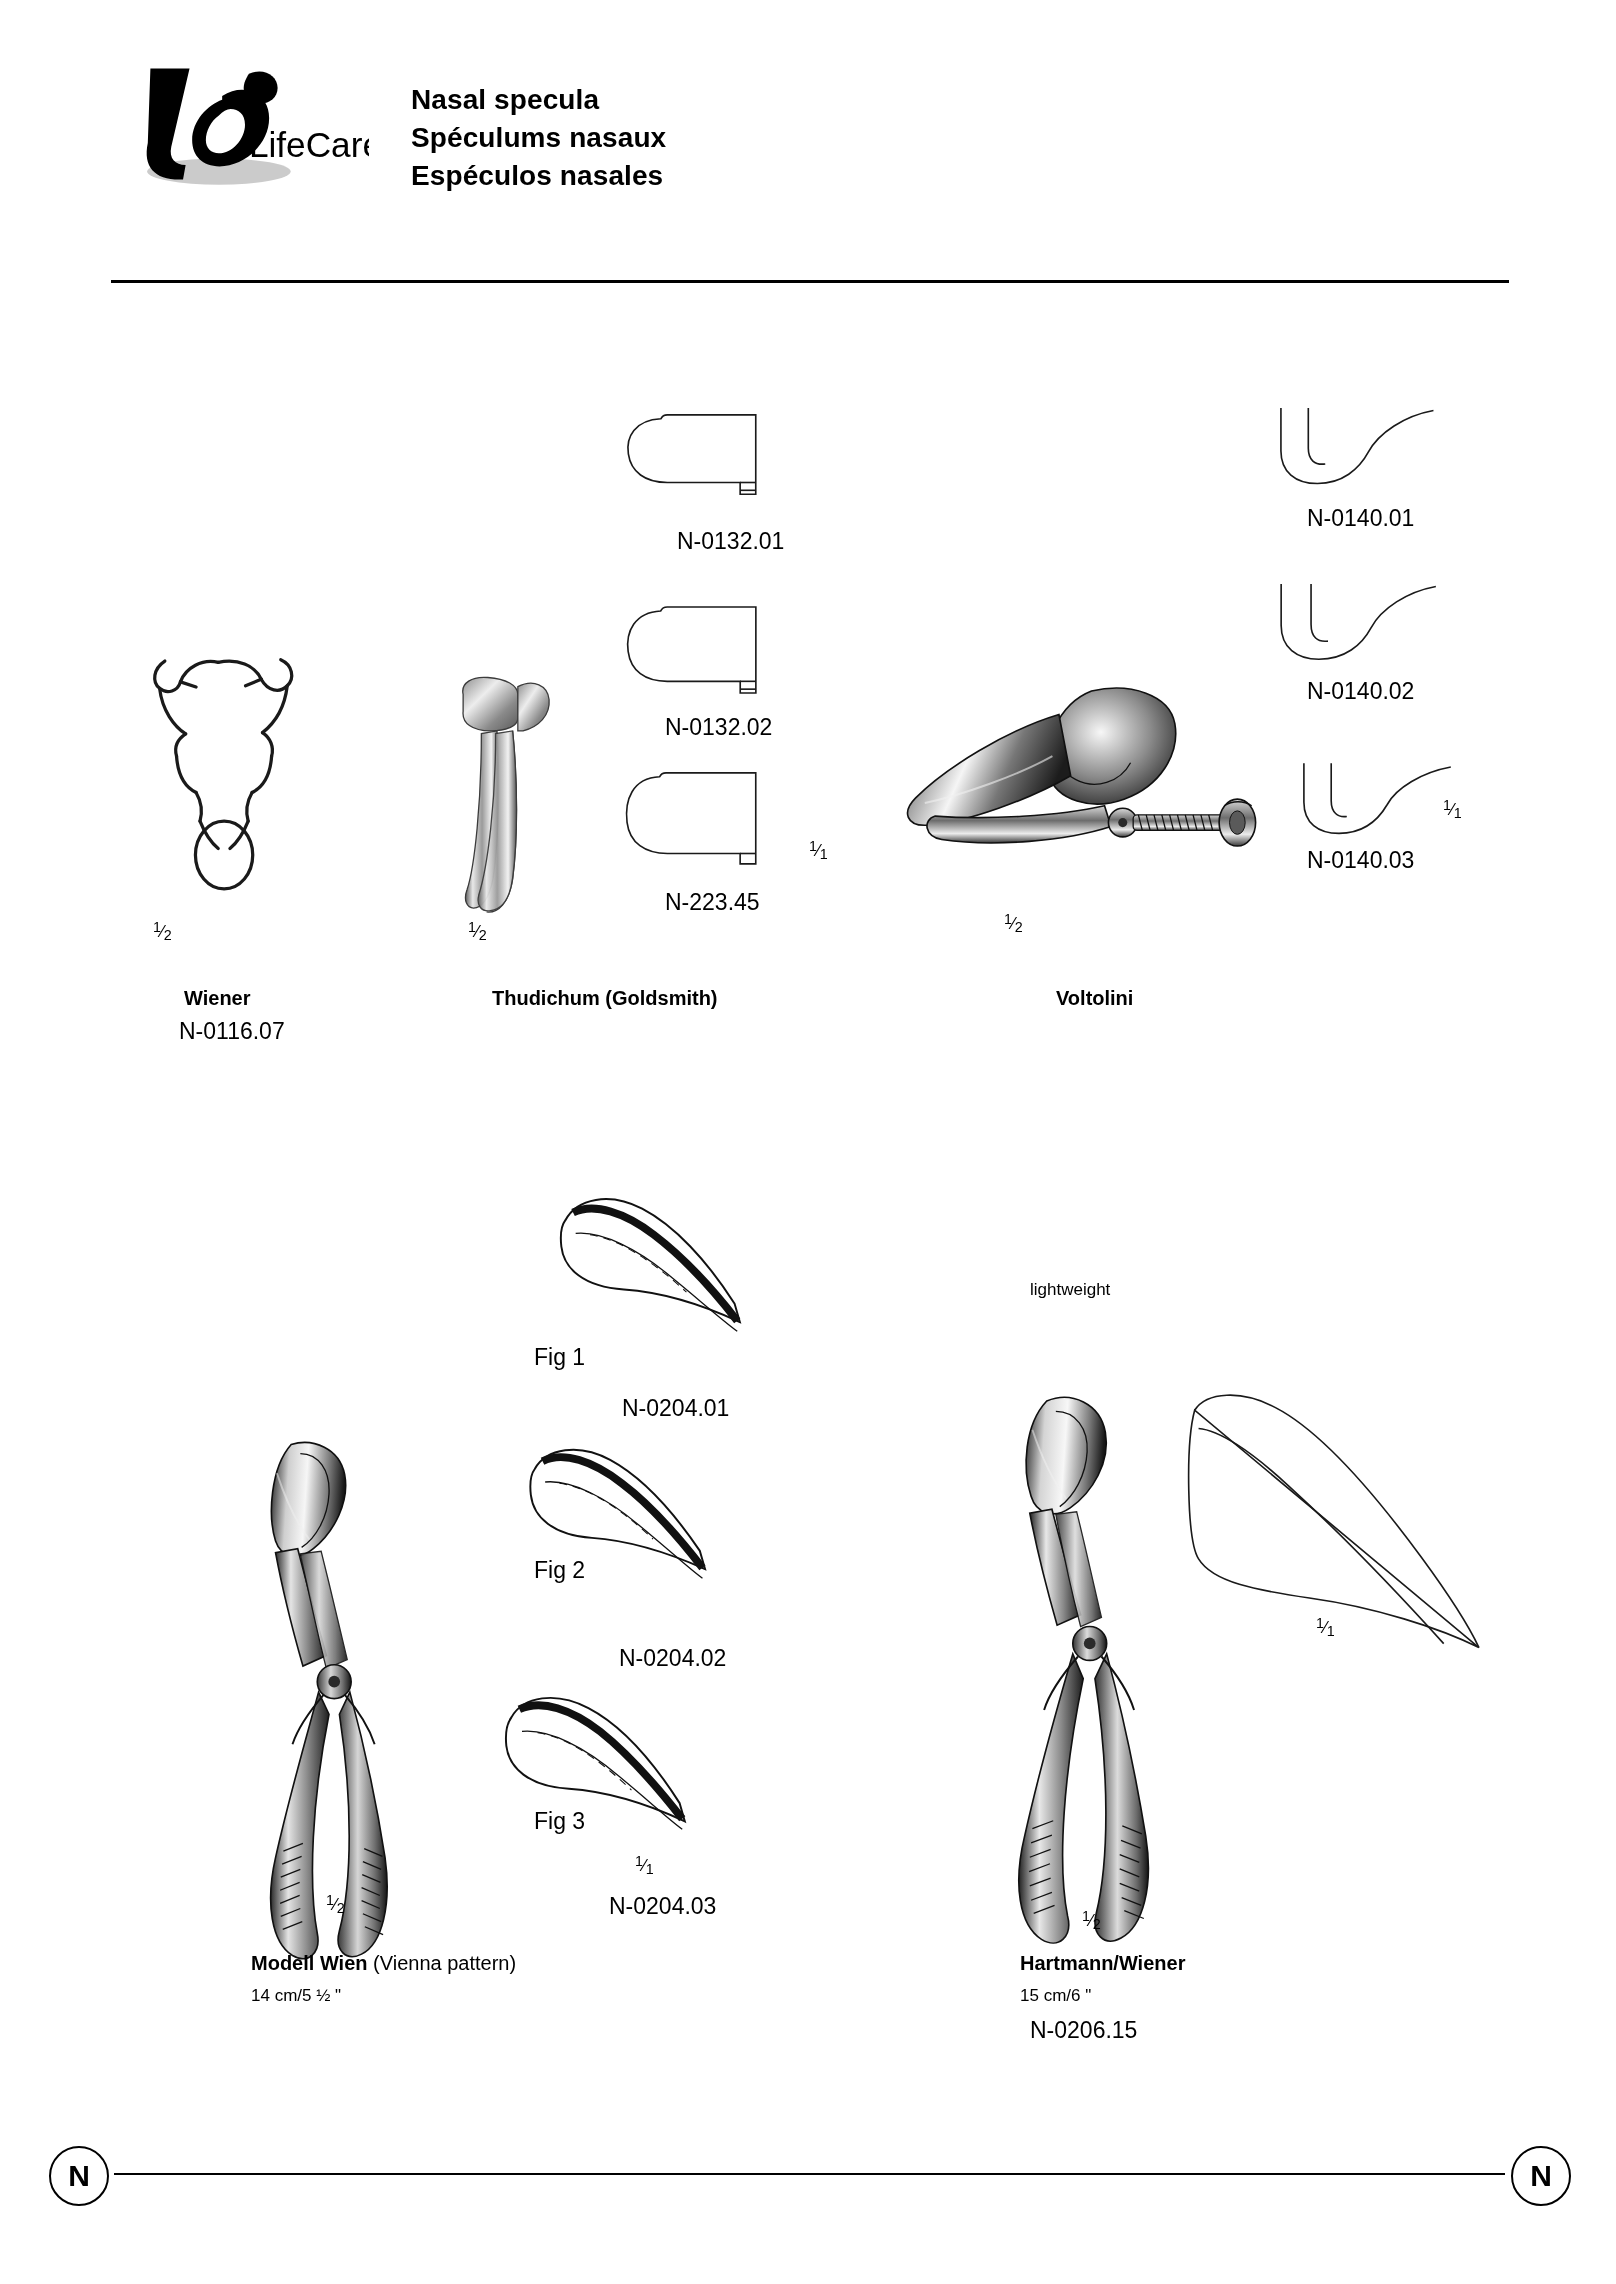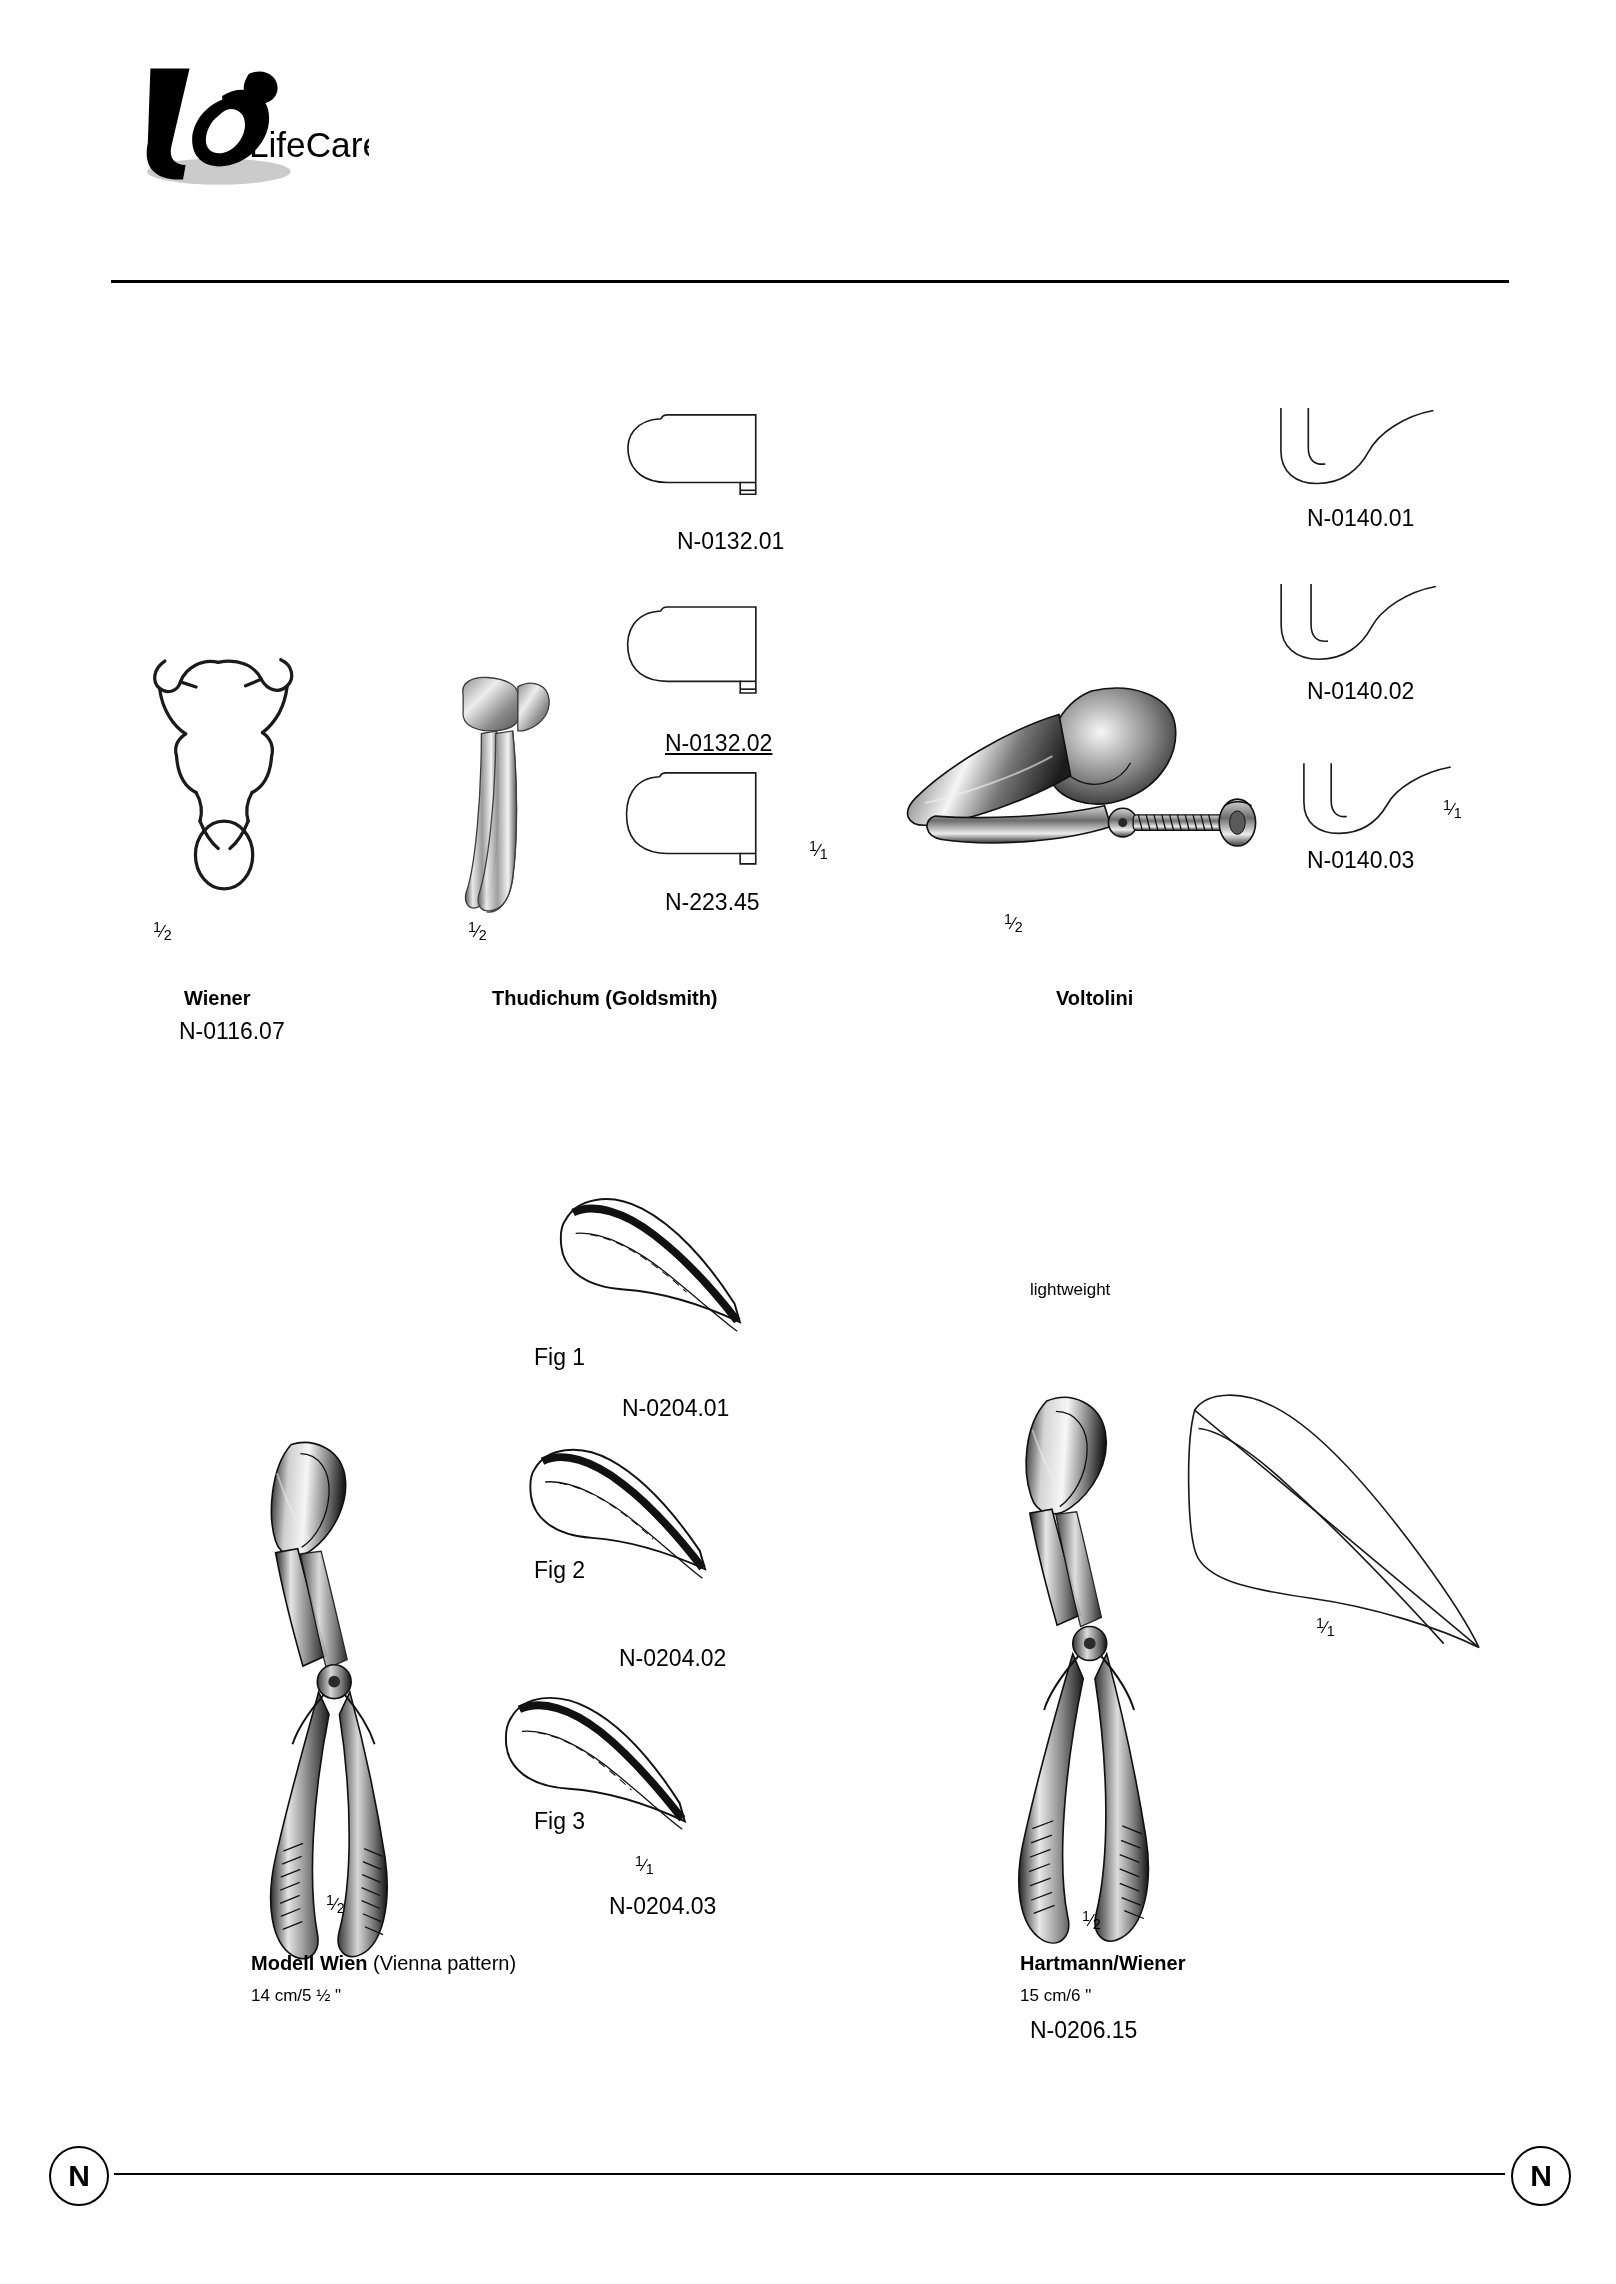--- a/index.html
+++ b/index.html
@@ -61,20 +61,25 @@
         <ellipse cx="150" cy="168" rx="110" ry="20" fill="#b9b9b9" opacity=".75"></ellipse>
         <path d="M45 10 h60 l-28 120 c-4 18 6 28 22 28 l-4 22 c-42 2 -62 -18 -54 -56 z" fill="#000"></path>
         <path d="M155 52 c34 -22 72 -4 72 34 c0 42 -40 74 -76 74 c-26 0 -42 -16 -42 -40 c0 -30 24 -54 46 -62 z
                  M150 82 c-12 8 -20 24 -20 38 c0 12 8 20 20 20 c20 0 40 -22 40 -44 c0 -16 -10 -24 -22 -24 c-6 0 -12 4 -18 10 z" fill="#000"></path>
         <path d="M196 18 c22 -10 44 2 44 22 c0 14 -12 24 -26 24 c-16 0 -26 -10 -26 -24 c0 -8 4 -16 8 -22 z" fill="#000"></path>
       </g>
       <text x="196" y="145" font-family="Liberation Sans, sans-serif" font-size="54" fill="#000">LifeCare</text>
     </svg>
   </div>
 
+  <div class="titles">
+    <div>Nasal specula</div>
+    <div>Spéculums nasaux</div>
+    <div>Espéculos nasales</div>
+  </div>
 
   <div class="rule"></div>
 
   <div class="art" style="left:140px;top:648px;width:189px;height:280px;">
     <svg viewBox="0 0 290 430" xmlns="http://www.w3.org/2000/svg">
       <g fill="none" stroke="#1a1a1a" stroke-width="5" stroke-linecap="round" stroke-linejoin="round">
         <path d="M38 20 C20 32 18 52 30 62 C42 72 58 66 62 52"></path>
         <path d="M62 52 C70 30 96 16 120 22"></path>
         <path d="M120 22 C150 16 176 26 186 48"></path>
         <path d="M186 48 C196 66 214 70 226 58 C238 46 234 26 216 18"></path>
@@ -142,21 +147,21 @@
 
   <div class="art" style="left:619px;top:603px;width:189px;height:98px;">
     <svg viewBox="0 0 290 150" xmlns="http://www.w3.org/2000/svg">
       <g fill="none" stroke="#1a1a1a" stroke-width="2.5">
         <path d="M64 12 C24 14 10 44 14 74 C18 104 40 120 74 120 L186 120 L186 138 L210 138 L210 6 L74 6 C70 6 66 8 64 12 Z"></path>
         <path d="M186 120 L210 120"></path>
         <path d="M186 132 L210 132"></path>
       </g>
     </svg>
   </div>
-  <div class="lbl" style="left:665px;top:730px;text-decoration:underline;">N-0132.02</div>
+  <div class="lbl" style="left:665px;top:714px;">N-0132.02</div>
 
   <div class="art" style="left:619px;top:769px;width:189px;height:104px;">
     <svg viewBox="0 0 290 160" xmlns="http://www.w3.org/2000/svg">
       <g fill="none" stroke="#1a1a1a" stroke-width="2.5">
         <path d="M62 12 C20 14 8 48 12 82 C16 114 40 130 74 130 L186 130 L186 146 L210 146 L210 6 L72 6 C68 6 64 8 62 12 Z"></path>
         <path d="M186 130 L210 130"></path>
       </g>
     </svg>
   </div>
   <div class="lbl" style="left:665px;top:889px;">N-223.45</div>

